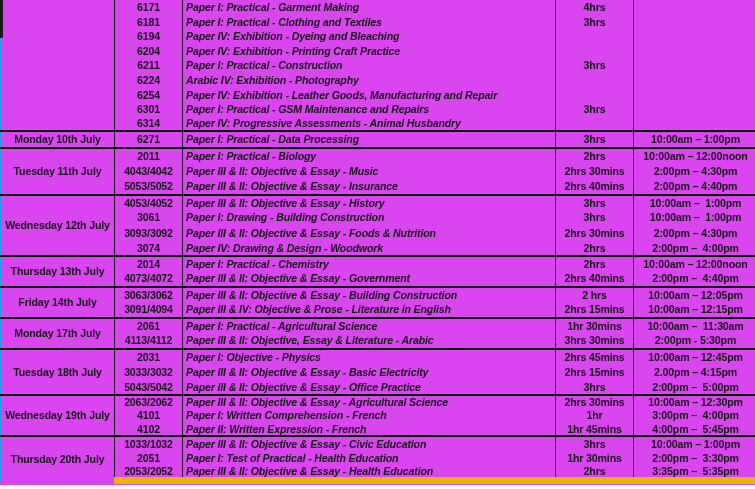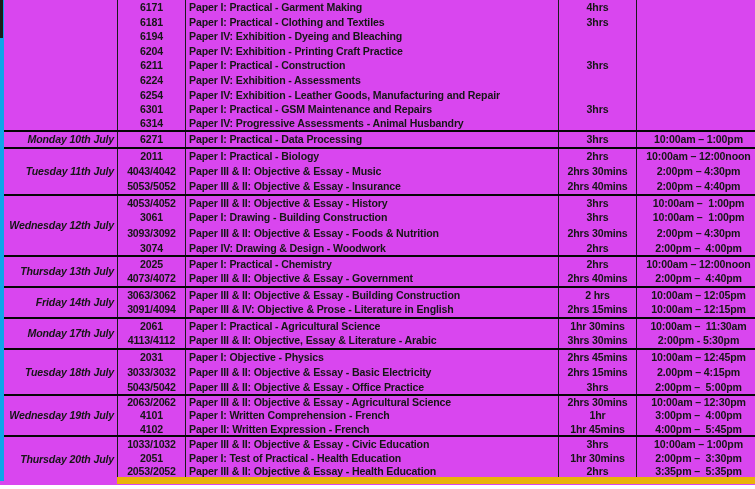--- a/index.html
+++ b/index.html
@@ -28,23 +28,23 @@
     font-size: 10.6px;
     letter-spacing: -0.15px;
     color: #161616;
     vertical-align: middle;
     padding: 0 3px;
     overflow: hidden;
     white-space: pre;
     line-height: 1;
   }
   
-  td.col-date     { width: 107px; text-align: right;   border-left: 4px solid #0ea5e9; border-right: 1.5px solid #1b1b1b; font-style: italic; }
+  td.col-date     { width: 107px; text-align: center;   border-left: 1px solid #0ea5e9; border-right: 1.5px solid #1b1b1b; }
   td.col-code     { width: 61px;  text-align: center; border-right: 1.5px solid #1b1b1b; }
-  td.col-paper    { width: 366px; text-align: left;   border-right: 1.5px solid #1b1b1b; }
+  td.col-paper    { width: 366px; text-align: left;   border-right: 1.5px solid #1b1b1b; font-style: italic; }
   td.col-duration { width: 71px;  text-align: center;   border-right: 1.5px solid #1b1b1b; }
   td.col-time     { width: 117px; text-align: center; border-right: 2px solid #1b1b1b; }
   
   tr.block-start td { border-top: 2px solid #050505; }
   tr.block-end td   { border-bottom: 7px solid #eab308; }
   
   .left-border-mark {
     position: absolute;
     left: 0;
     top: 0;
@@ -85,21 +85,21 @@
           <td class="col-time"></td>
         </tr>
         <tr style="height: 14.6px;">
           <td class="col-code">6211</td>
           <td class="col-paper">Paper I: Practical - Construction</td>
           <td class="col-duration">3hrs</td>
           <td class="col-time"></td>
         </tr>
         <tr style="height: 14.6px;">
           <td class="col-code">6224</td>
-          <td class="col-paper">Paper IV: Exhibition - Assessments</td>
+          <td class="col-paper">Arabic IV: Exhibition - Photography</td>
           <td class="col-duration"></td>
           <td class="col-time"></td>
         </tr>
         <tr style="height: 14.6px;">
           <td class="col-code">6254</td>
           <td class="col-paper">Paper IV: Exhibition - Leather Goods, Manufacturing and Repair</td>
           <td class="col-duration"></td>
           <td class="col-time"></td>
         </tr>
         <tr style="height: 14.6px;">
@@ -160,21 +160,21 @@
           <td class="col-time">2:00pm – 4:30pm</td>
         </tr>
         <tr style="height: 15.4px;">
           <td class="col-code">3074</td>
           <td class="col-paper">Paper IV: Drawing &amp; Design - Woodwork</td>
           <td class="col-duration">2hrs</td>
           <td class="col-time">2:00pm –  4:00pm</td>
         </tr>
         <tr class="block-start" style="height: 15.4px;">
           <td class="col-date" rowspan="2">Thursday 13th July</td>
-          <td class="col-code">2025</td>
+          <td class="col-code">2014</td>
           <td class="col-paper">Paper I: Practical - Chemistry</td>
           <td class="col-duration">2hrs</td>
           <td class="col-time">10:00am – 12:00noon</td>
         </tr>
         <tr style="height: 15.4px;">
           <td class="col-code">4073/4072</td>
           <td class="col-paper">Paper III &amp; II: Objective &amp; Essay - Government</td>
           <td class="col-duration">2hrs 40mins</td>
           <td class="col-time">2:00pm –  4:40pm</td>
         </tr>

